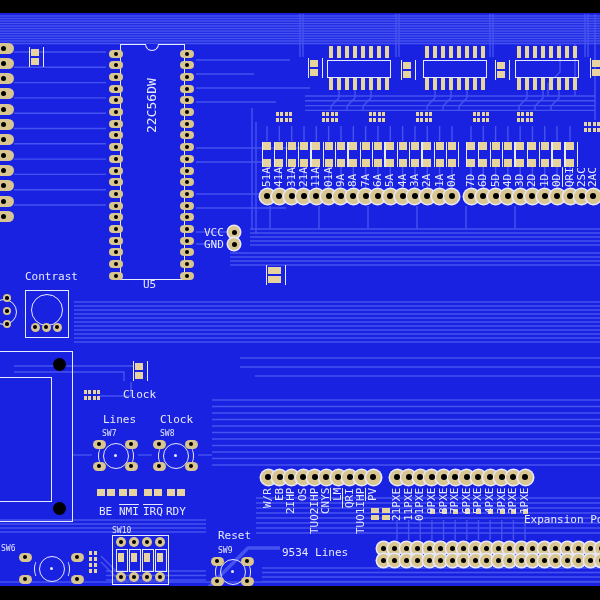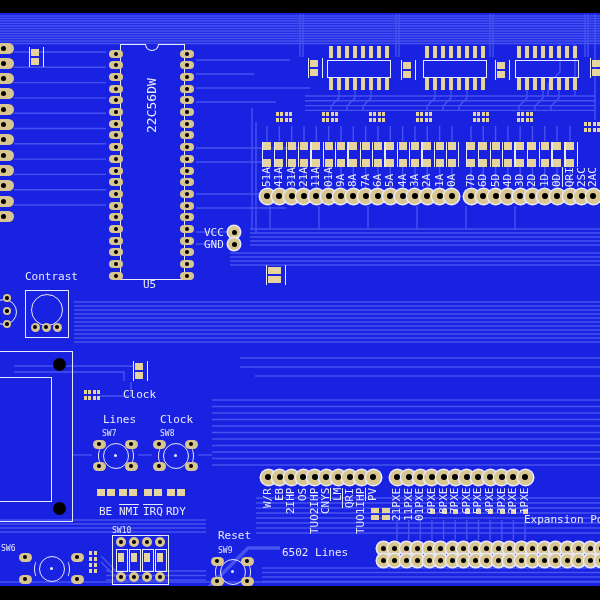--- a/index.html
+++ b/index.html
@@ -232,21 +232,21 @@
   <div class="txt" style="left:25px;top:270px;">Contrast</div>
   <div class="txt" style="left:123px;top:388px;">Clock</div>
   <div class="txt" style="left:103px;top:413px;">Lines</div>
   <div class="txt" style="left:160px;top:413px;">Clock</div>
   <div class="txt ref" style="left:102px;top:429px;">SW7</div>
   <div class="txt ref" style="left:160px;top:429px;">SW8</div>
   <div class="txt ref" style="left:112px;top:526px;">SW10</div>
   <div class="txt" style="left:218px;top:529px;">Reset</div>
   <div class="txt ref" style="left:218px;top:546px;">SW9</div>
   <div class="txt ref" style="left:1px;top:544px;">SW6</div>
-  <div class="txt" style="left:282px;top:546px;">6502 Lines</div>
+  <div class="txt" style="left:282px;top:546px;">9534 Lines</div>
   <div class="txt" style="left:524px;top:513px;">Expansion Port</div>
   <div class="txt" style="left:204px;top:226px;">VCC</div>
   <div class="txt" style="left:204px;top:238px;">GND</div>
   <div class="txt" style="left:143px;top:278px;">U5</div>
 
   <div class="bar-top"></div>
   <div class="bar-bot"></div>
 <div class="pd" style="left: -8px; top: 42.5px; width: 22px; height: 11px; border-radius: 5.5px;"></div>
     <div class="hole" style="left: 0.5px; top: 45.5px; width: 5px; height: 5px;"></div>
     <div class="pd" style="left: -8px; top: 57.8px; width: 22px; height: 11px; border-radius: 5.5px;"></div>

